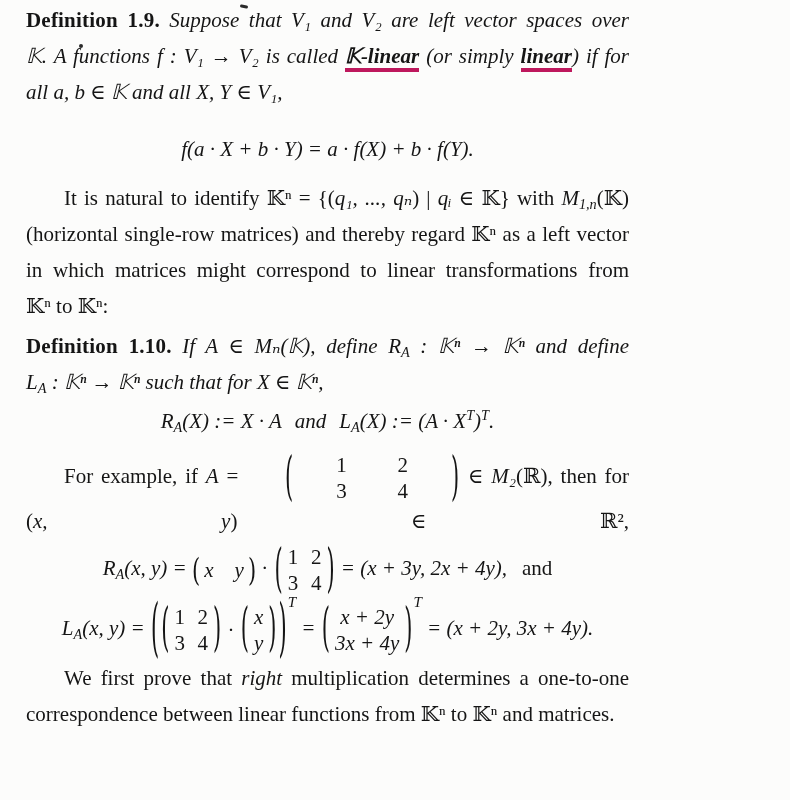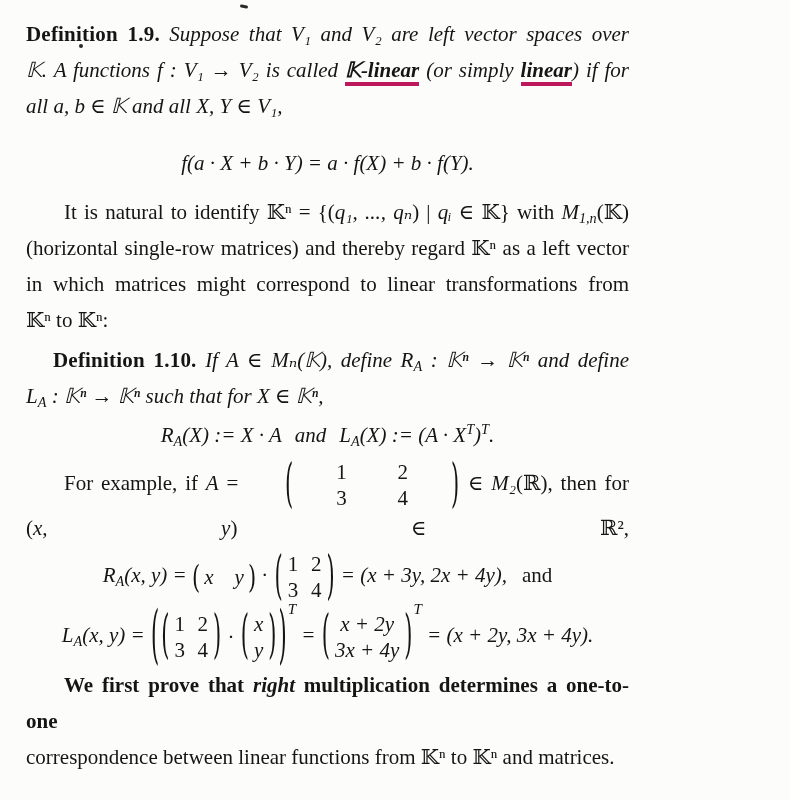--- a/index.html
+++ b/index.html
@@ -4,46 +4,46 @@
 <style>
   * { margin:0; padding:0; box-sizing:border-box; }
   html,body { width:790px; height:800px; }
   body {
     background:#fcfcfb;
     color:#151515;
     font-family:"Liberation Serif","DejaVu Serif",serif;
     font-size:21px;
     overflow:hidden;
   }
-  .page { position:relative; padding:16px 24px 0 26px; width:653px; height:800px; }
+  .page { position:relative; padding:2px 24px 0 26px; width:653px; height:800px; }
 
   
   .jl { text-align:justify; text-align-last:justify; line-height:36px; }
   .ll { text-align:left;   text-align-last:left;   line-height:36px; }
   .ind { text-indent:38px; }
 
   .b   { font-weight:bold; letter-spacing:.2px; }
   .i   { font-style:italic; }
   .term{ font-weight:bold; font-style:italic; border-bottom:4px solid #be185d; }
 
   sub.va { font-size:.68em; font-style:italic; vertical-align:-.25em; line-height:0;font-family:Liberation Serif, serif; }
   sup.vt { font-size:.68em; font-style:italic; vertical-align:.55em;  line-height:0; }
   sup.bigT { font-size:.72em; font-style:italic; vertical-align:1.85em; line-height:0; }
 
   
   .eq  { text-align:center; line-height:36px; }
   .eq1 { margin:21px 0 13px; font-style:italic; }
-  .eq2 { margin:3px 0 7px;  font-style:italic; }
+  .eq2 { margin:3px 0 14px;  font-style:italic; }
   .and2{ font-style:italic; margin:0 13px; }
   .and3{ font-style:normal; margin-left:15px; }
   .p4  { margin:2px 0 4px; }
   .eq3 { margin:6px 0 4px; }
   .eq4 { margin:6px 0 2px; text-align:center; }
-  .p5  { margin-top:5px;font-weight:bold; }
-  .mt1 { margin-top:4px;margin-left:27px; }
+  .p5  { margin-top:5px; }
+  .mt1 { margin-top:4px; }
 
   
   .mx { display:inline-flex; align-items:center; vertical-align:middle; line-height:1.15; }
   .par { display:inline-block; font-family:"DejaVu Serif",serif; font-weight:400; line-height:1; }
   .s1 { transform:scaleY(1.55); }
   .s2 { transform:scaleY(2.45); padding:0 1px; }
   .s3 { transform:scaleY(3.05); padding:0 1px; }
   .cells { display:inline-grid; text-align:center; padding:0 4px; column-gap:.6em; row-gap:2px; font-style:normal; }
   .g2 { grid-template-columns:auto auto; }
   .g1 { grid-template-columns:auto; }

